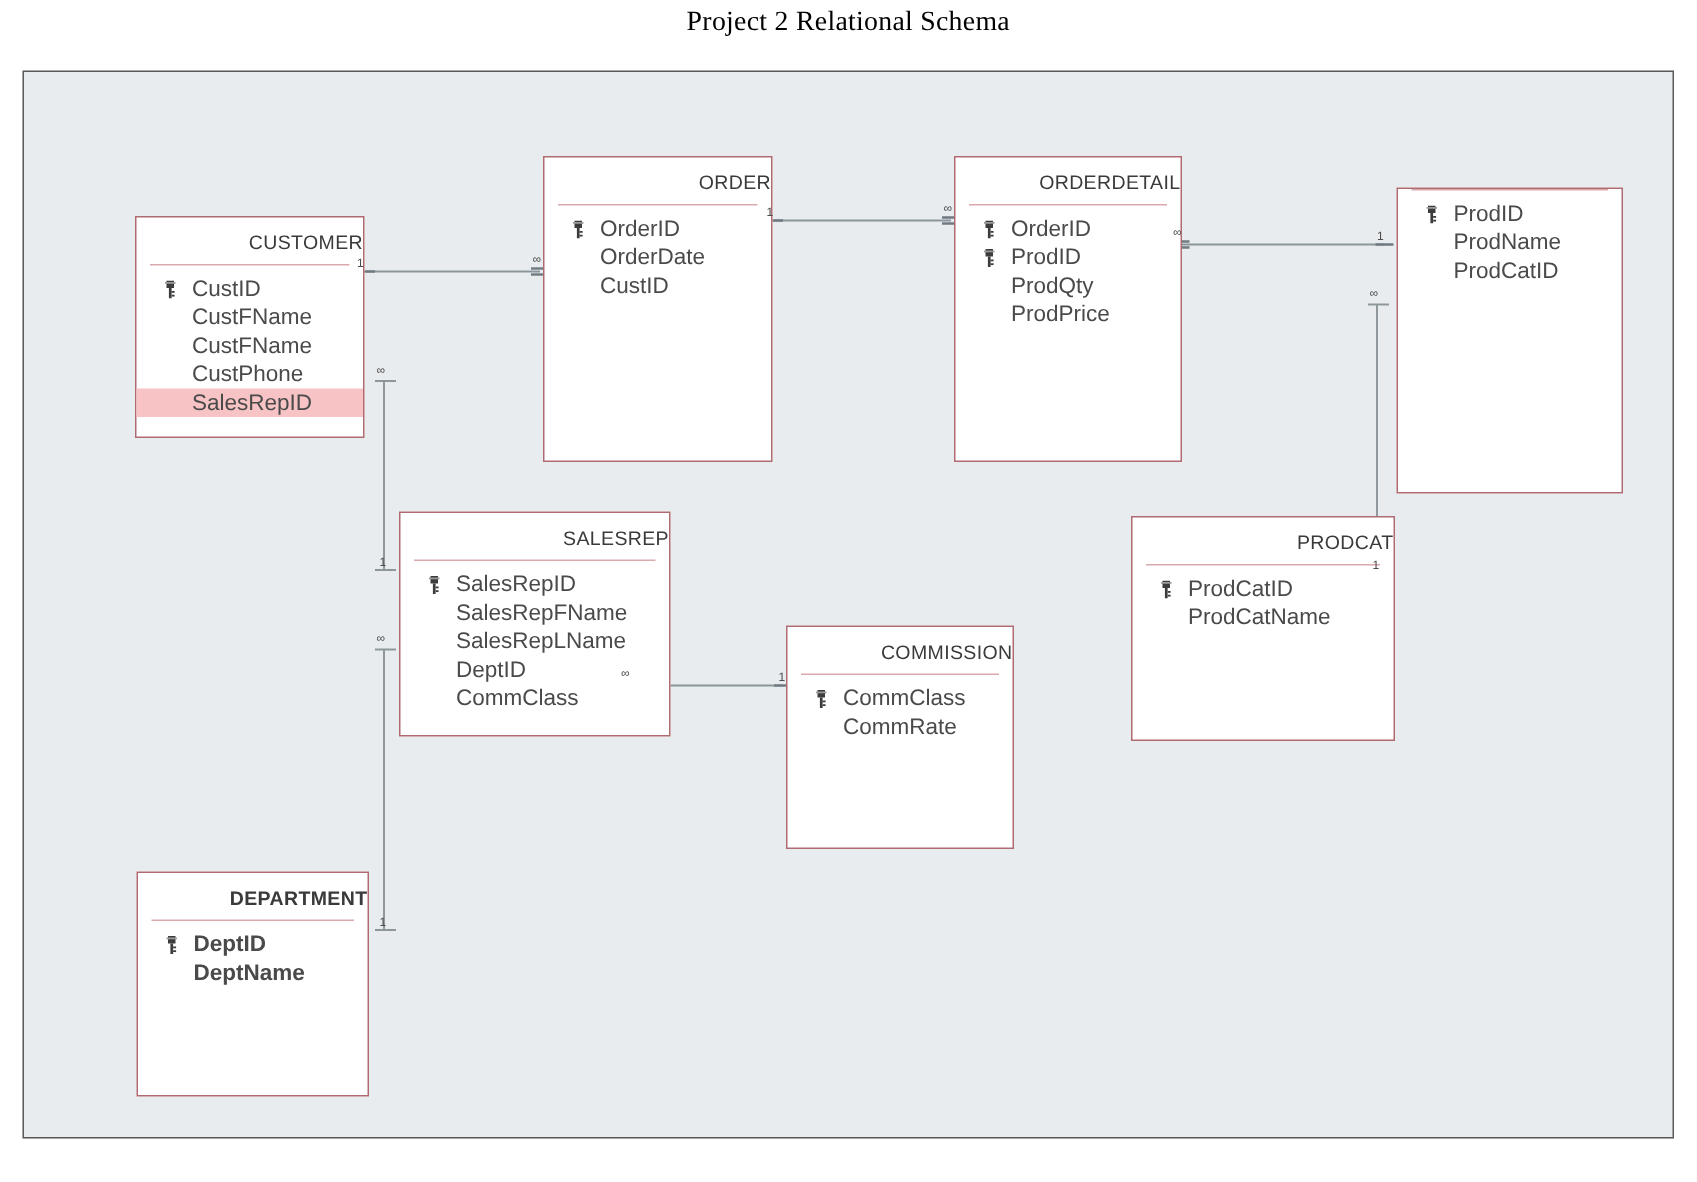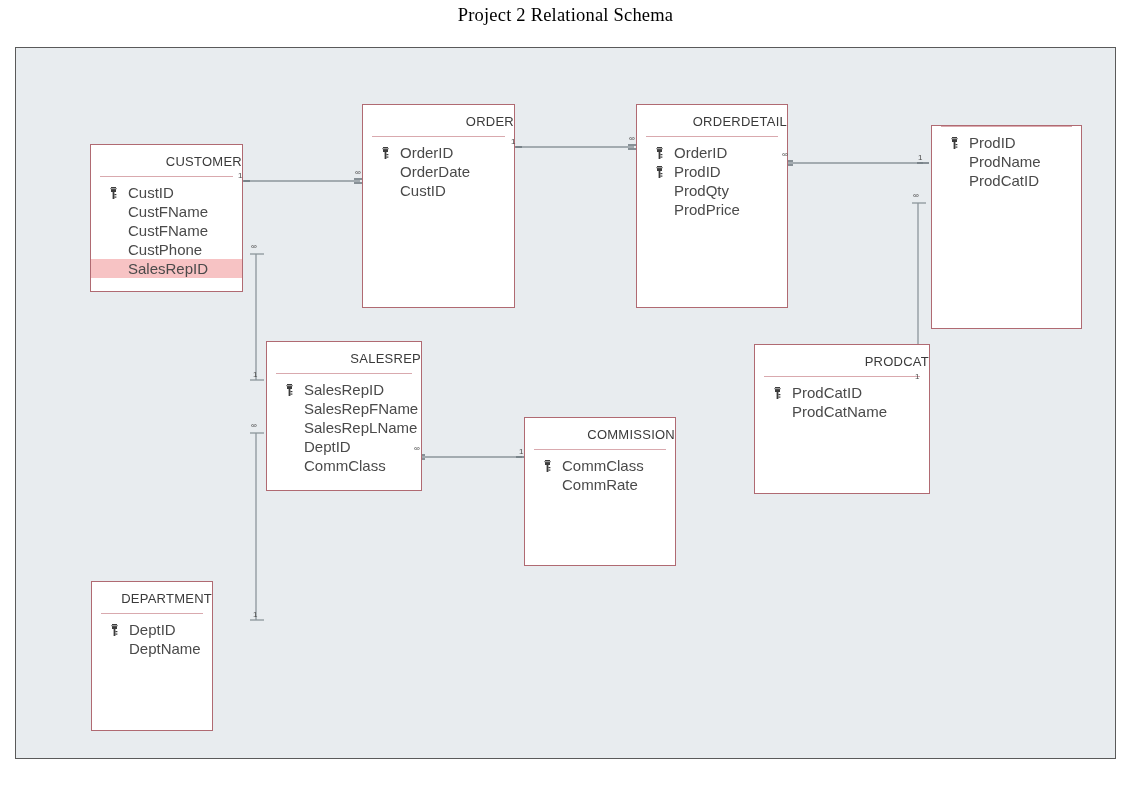--- a/index.html
+++ b/index.html
@@ -251,21 +251,21 @@
       </div>
       <div class="attr-row">
         <span>ProdName</span>
       </div>
       <div class="attr-row">
         <span>ProdCatID</span>
       </div>
     </div>
   </div>
 
-  <div class="entity" style="left:250px; top:293px; width:156px; height:150px;">
+  <div class="entity" style="left:250px; top:293px; width:181px; height:150px;">
     <div class="entity-title">SALESREP</div>
     <div class="entity-sep"></div>
     <div class="attr-list">
       <div class="attr-row">
         <svg class="key-icon" viewBox="0 0 9 12">
             <rect x="2" y="0" width="5" height="5" fill="#3c3c3c"></rect>
             <rect x="1" y="1" width="7" height="1.2" fill="#9a9a9a"></rect>
             <rect x="3.6" y="5" width="1.8" height="7" fill="#3c3c3c"></rect>
             <rect x="5.4" y="7" width="2" height="1.2" fill="#3c3c3c"></rect>
             <rect x="5.4" y="9.5" width="2" height="1.2" fill="#3c3c3c"></rect>
@@ -320,21 +320,21 @@
             <rect x="5.4" y="9.5" width="2" height="1.2" fill="#3c3c3c"></rect>
           </svg>
         <span>ProdCatID</span>
       </div>
       <div class="attr-row">
         <span>ProdCatName</span>
       </div>
     </div>
   </div>
 
-  <div class="entity" style="left:75px; top:533px; width:122px; height:150px;">
+  <div class="entity" style="left:75px; top:533px; width:155px; height:150px;font-weight:bold;">
     <div class="entity-title">DEPARTMENT</div>
     <div class="entity-sep"></div>
     <div class="attr-list">
       <div class="attr-row">
         <svg class="key-icon" viewBox="0 0 9 12">
             <rect x="2" y="0" width="5" height="5" fill="#3c3c3c"></rect>
             <rect x="1" y="1" width="7" height="1.2" fill="#9a9a9a"></rect>
             <rect x="3.6" y="5" width="1.8" height="7" fill="#3c3c3c"></rect>
             <rect x="5.4" y="7" width="2" height="1.2" fill="#3c3c3c"></rect>
             <rect x="5.4" y="9.5" width="2" height="1.2" fill="#3c3c3c"></rect>

